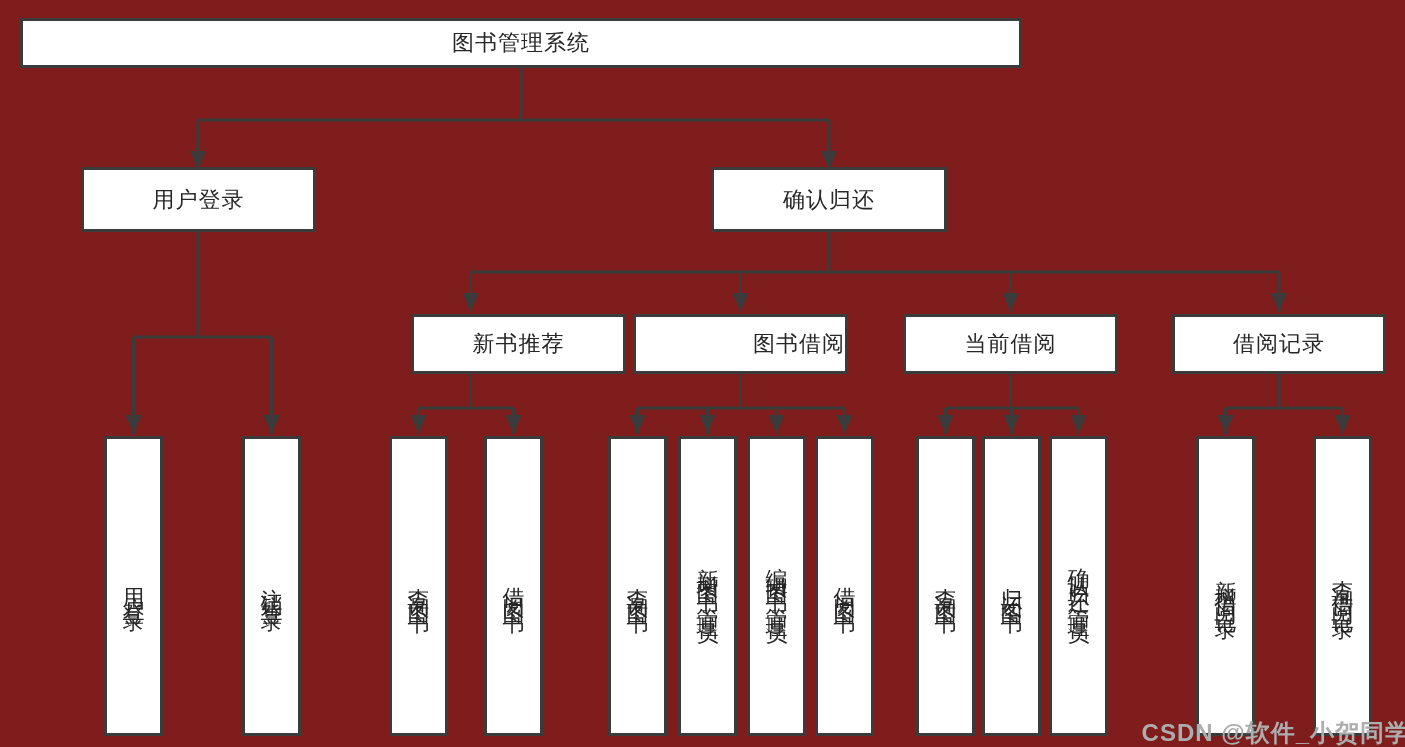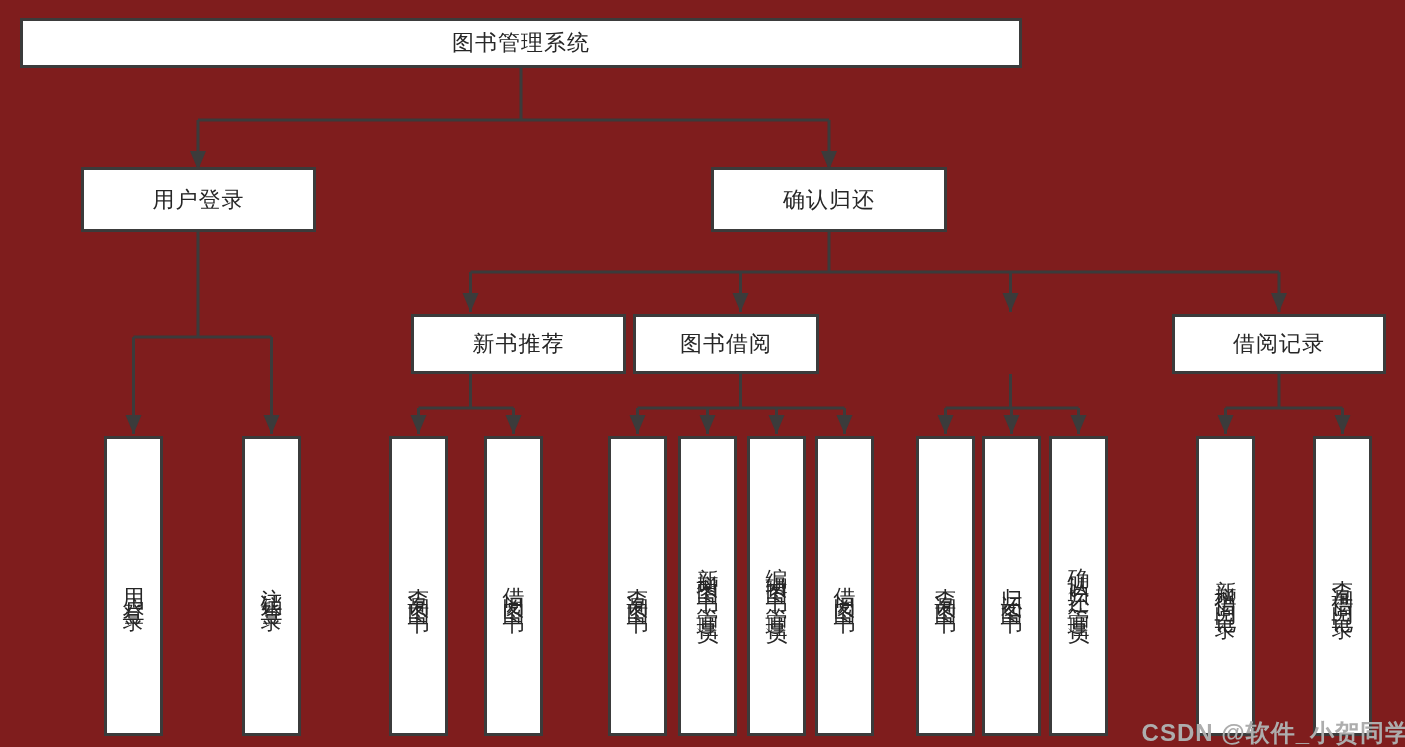--- a/index.html
+++ b/index.html
@@ -40,21 +40,21 @@
     letter-spacing: 1px;
     white-space: nowrap;
   }
   
   #root  { left: 20px;  top: 18px;  width: 1002px; height: 50px; }
   
   #l2-0  { left: 81px;  top: 167px; width: 235px; height: 65px; }
   #l2-1  { left: 711px; top: 167px; width: 236px; height: 65px; }
   
   #l3-0  { left: 363px;  top: 314px; width: 215px; height: 60px; margin-left: 48px; }
-  #l3-1  { left: 633px;  top: 314px; width: 186px; height: 60px; }
+  #l3-1  { left: 633px;  top: 314px; width: 215px; height: 60px; justify-content: flex-end; }
   #l3-2  { left: 903px;  top: 314px; width: 215px; height: 60px; }
   #l3-3  { left: 1172px; top: 314px; width: 214px; height: 60px; }
   
   .leaf  { top: 436px; width: 59px; height: 300px; }
   .v-label {
     writing-mode: vertical-rl;
     text-orientation: mixed;
     font-size: 22px;
     letter-spacing: 8px;
     line-height: 1;
@@ -143,20 +143,23 @@
   <div class="box" id="l2-1">
     <span class="h-label">确认归还</span>
   </div>
 
   <div class="box" id="l3-0">
     <span class="h-label">新书推荐</span>
   </div>
   <div class="box" id="l3-1">
     <span class="h-label">图书借阅</span>
   </div>
+  <div class="box" id="l3-2">
+    <span class="h-label">当前借阅</span>
+  </div>
   <div class="box" id="l3-3">
     <span class="h-label">借阅记录</span>
   </div>
 
   <div class="box leaf" id="lf-0">
     <span class="v-label">用户登录</span>
   </div>
   <div class="box leaf" id="lf-1">
     <span class="v-label">注销登录</span>
   </div>

